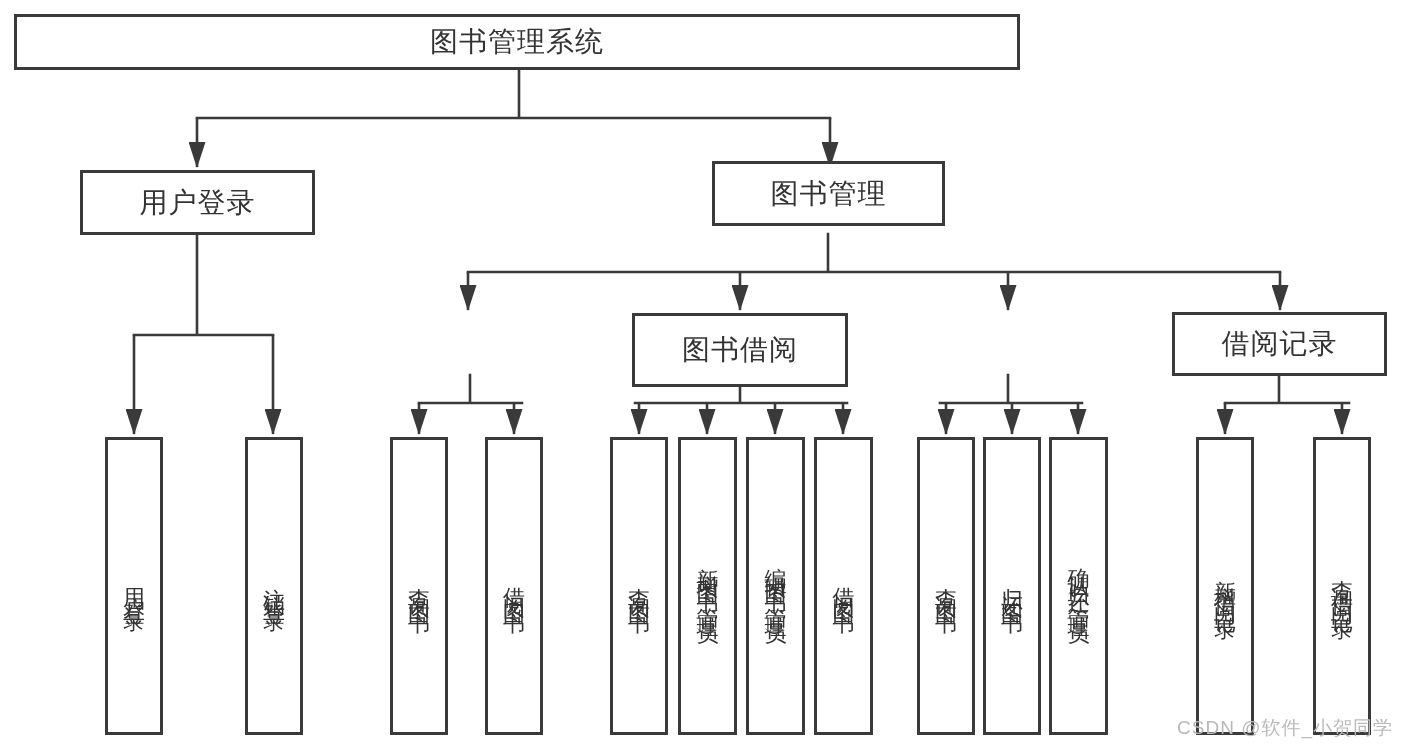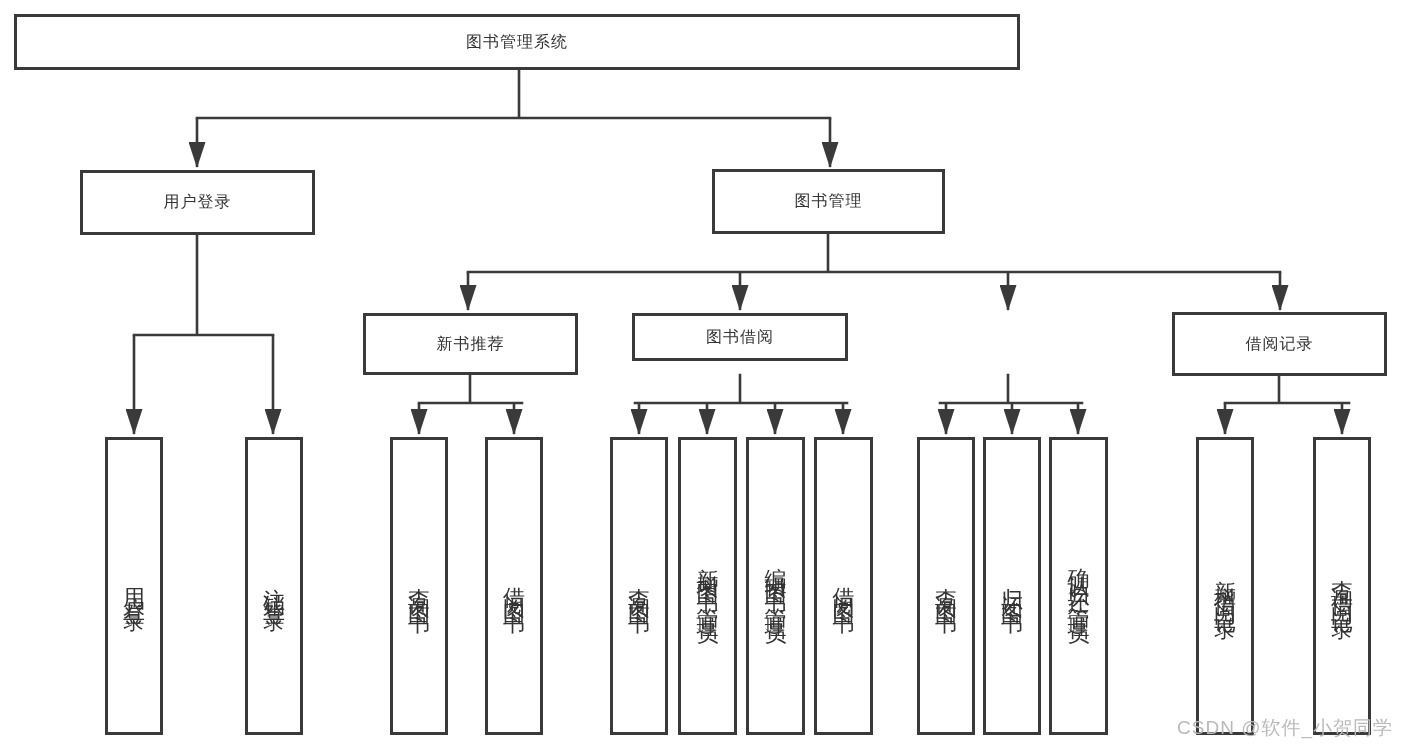--- a/index.html
+++ b/index.html
@@ -33,21 +33,21 @@
   .node {
     position: absolute;
     border: 3px solid var(--line);
     background: var(--background);
     display: flex;
     align-items: center;
     justify-content: center;
     color: var(--text);
   }
   .h-node {
-    font-size: 16px;
+    font-size: 28px;
     letter-spacing: 1px;
   }
   .v-node {
     font-size: 22px;
   }
   .v-node .v-label {
     writing-mode: vertical-rl;
     text-orientation: mixed;
     letter-spacing: 8px;
     line-height: 1;
@@ -110,28 +110,25 @@
     <path class="ar" marker-end="url(#arw)" d="M1342,403 V434"></path>
   </svg>
 
   <div class="node h-node" style="left:14px; top:14px; width:1006px; height:56px;">
     <span>图书管理系统</span>
   </div>
 
   <div class="node h-node" style="left:80px; top:170px; width:235px; height:65px;">
     <span>用户登录</span>
   </div>
-  <div class="node h-node" style="left:712px; top:169px; width:233px; height:65px;">
+  <div class="node h-node" style="left:712px; top:161px; width:233px; height:65px;">
     <span>图书管理</span>
   </div>
 
-  <div class="node h-node" style="left:363px; top:313px; width:215px; height:62px;">
-    <span>新书推荐</span>
-  </div>
-  <div class="node h-node" style="left:632px; top:313px; width:216px; height:48px;">
+  <div class="node h-node" style="left:632px; top:313px; width:216px; height:74px;">
     <span>图书借阅</span>
   </div>
   <div class="node h-node" style="left:1172px; top:312px; width:215px; height:64px;">
     <span>借阅记录</span>
   </div>
 
   <div class="node v-node" style="left:105px; top:437px; width:58px; height:298px;">
     <span class="v-label">用户登录</span>
   </div>
   <div class="node v-node" style="left:245px; top:437px; width:58px; height:298px;">

